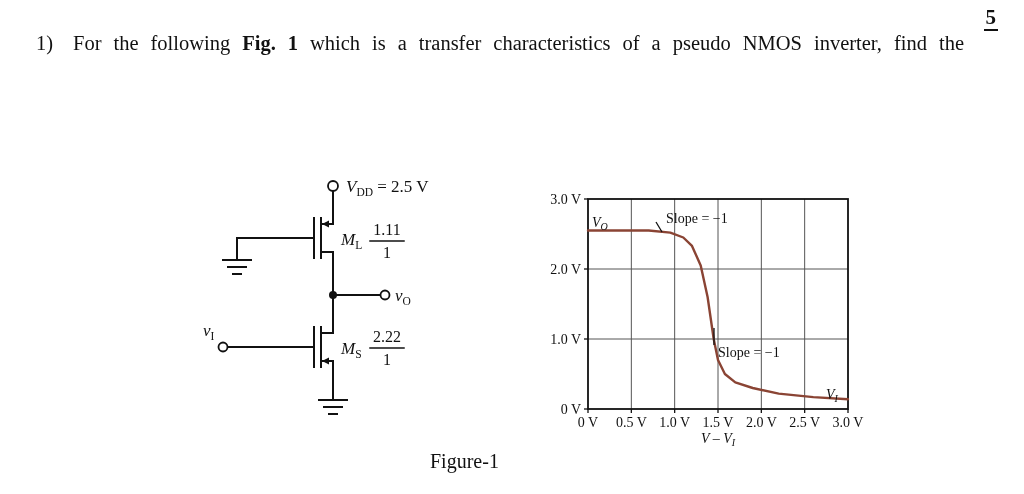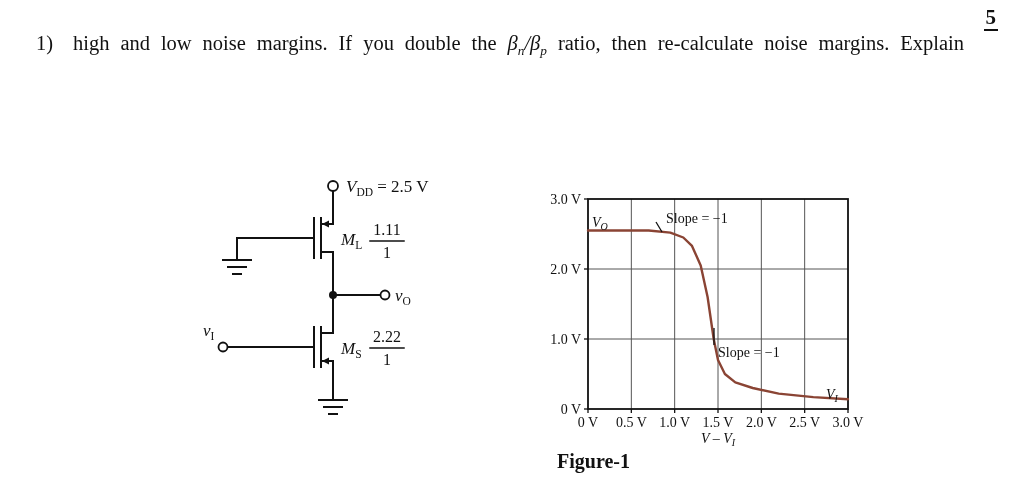--- a/index.html
+++ b/index.html
@@ -13,22 +13,22 @@
            font-size:20.5px;line-height:1.47;}
   .p-num{width:37px;flex:none;}
   .p-body{flex:1;}
   .p-line.just{text-align:justify;text-align-last:justify;}
   sub{font-size:0.65em;}
   .it{font-style:italic;}
   b{font-weight:bold;}
 
   .circuit{position:absolute;left:198px;top:168px;}
   .graph{position:absolute;left:530px;top:185px;}
-  .caption{position:absolute;left:430px;top:450px;width:200px;text-align:right;
-           font-weight:bold;font-size:20px;}
+  .caption{position:absolute;left:430px;top:450px;width:200px;text-align:left;
+           font-weight:normal;font-size:20px;}
 
   svg text{font-family:"Liberation Serif",serif;fill:#111;}
   .circuit line{stroke:#111;stroke-width:2;stroke-linecap:square;}
   .circuit line.fracline{stroke-width:1.5;}
   .term{fill:#fff;stroke:#111;stroke-width:1.8;}
   .dot{fill:#111;stroke:none;}
   .arrow{fill:#111;stroke:none;}
   .ctext{font-size:17px;}
   .csub{font-size:11.5px;}
   .frac{font-size:16px;}
@@ -45,21 +45,21 @@
 </head>
 <body>
 
 <div class="page">
 
   <div class="page-num">5</div>
 
   <div class="problem">
     <div class="p-num">1)</div>
     <div class="p-body">
-      <div class="p-line just"><span>high and low noise margins. If you double the </span><span class="it"><span>β</span><sub>n</sub><span>/</span><span>β</span><sub>p</sub></span><span> ratio, then re-calculate noise margins. Explain</span></div>
+      <div class="p-line just"><span>For the following </span><b>Fig. 1</b><span> which is a transfer characteristics of a pseudo NMOS inverter, find the</span></div>
     </div>
   </div>
 
   <svg class="circuit" width="280" height="290" viewBox="0 0 280 290">
     <g>
 
       <circle class="term" cx="135" cy="18" r="5"></circle>
       <line x1="135" y1="23" x2="135" y2="56"></line>
 
       <line x1="135" y1="56" x2="123" y2="56"></line>

